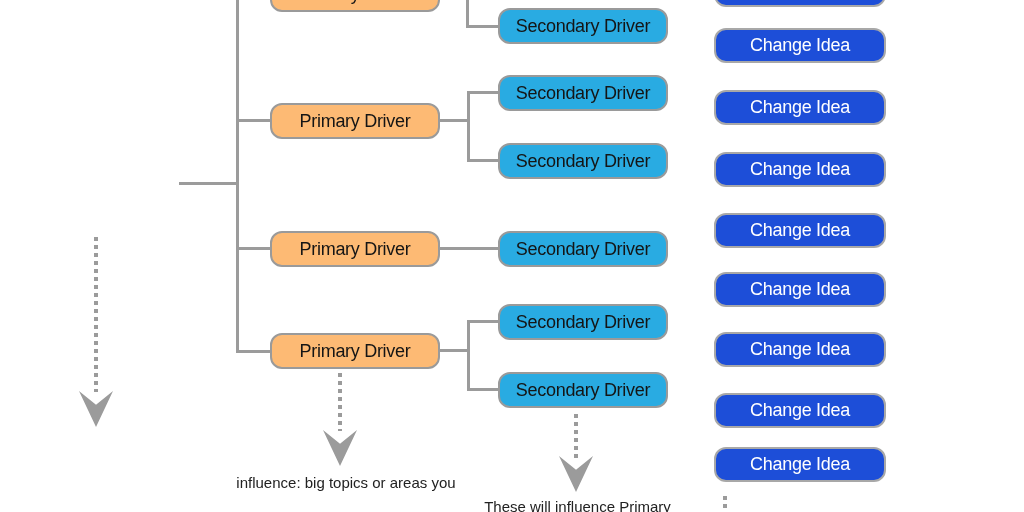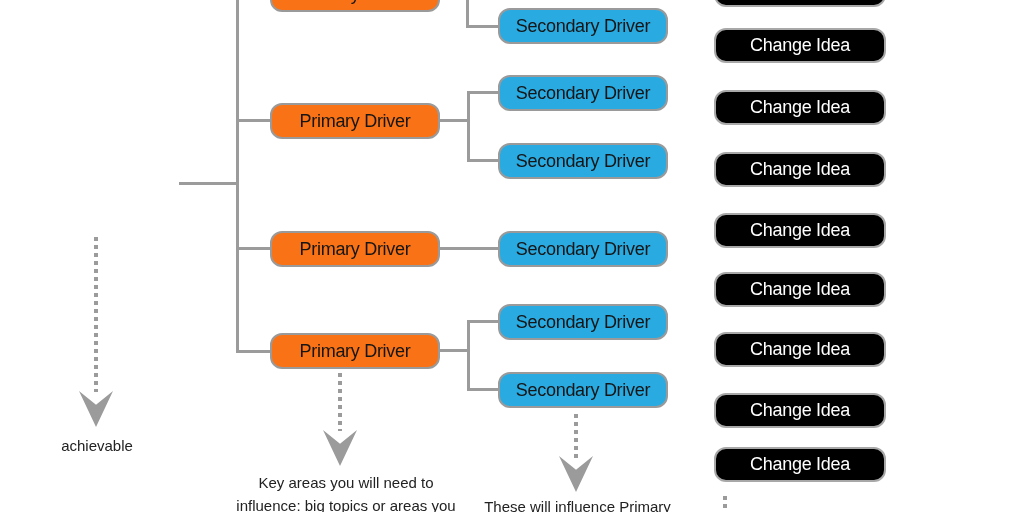--- a/index.html
+++ b/index.html
@@ -11,23 +11,23 @@
   .box{
     position:absolute;display:flex;align-items:center;justify-content:center;
     border:2px solid #9a9a9a;box-sizing:border-box;
     letter-spacing:-0.3px;white-space:nowrap;overflow:hidden;
   }
   .aim-box{
     left:34px;top:139px;width:146px;height:88px;border-radius:16px;
     background:#8dc63f;color:#111;font-size:44px;
   }
   .node{width:170px;height:36px;border-radius:12px;font-size:18px;color:#151515;}
-  .primary{left:270px;background:#f97316;}
+  .primary{left:270px;background:#fdba74;}
   .secondary{left:498px;background:#29abe2;}
-  .change{left:714px;width:172px;height:35px;background:#000000;color:#fff;border-color:#a8a8a8;}
+  .change{left:714px;width:172px;height:35px;background:#1d4ed8;color:#fff;border-color:#a8a8a8;}
   .dotline{
     position:absolute;width:4px;
     background:repeating-linear-gradient(to bottom,#9b9b9b 0 4px,transparent 4px 8px);
   }
   .arrowhead{
     position:absolute;width:34px;height:36px;background:#9b9b9b;
     -webkit-clip-path:polygon(0 0,50% 38%,100% 0,50% 100%);
     clip-path:polygon(0 0,50% 38%,100% 0,50% 100%);
   }
   .note{
@@ -126,25 +126,23 @@
 
   <div class="dotline" style="left:338px;top:373px;height:58px;"></div>
   <div class="arrowhead" style="left:323px;top:430px;"></div>
 
   <div class="dotline" style="left:574px;top:414px;height:44px;"></div>
   <div class="arrowhead" style="left:559px;top:456px;"></div>
 
   <div class="dotline" style="left:723px;top:496px;height:16px;"></div>
 
   <div class="note" style="left:7px;top:434px;width:180px;">
-    <div>achievable</div>
   </div>
 
   <div class="note" style="left:226px;top:471px;width:240px;">
-    <div>Key areas you will need to</div>
     <div>influence: big topics or areas you</div>
   </div>
 
   <div class="note" style="left:470px;top:495px;width:215px;">
     <div>These will influence Primary</div>
   </div>
 
 </div>
 
 </body></html>

